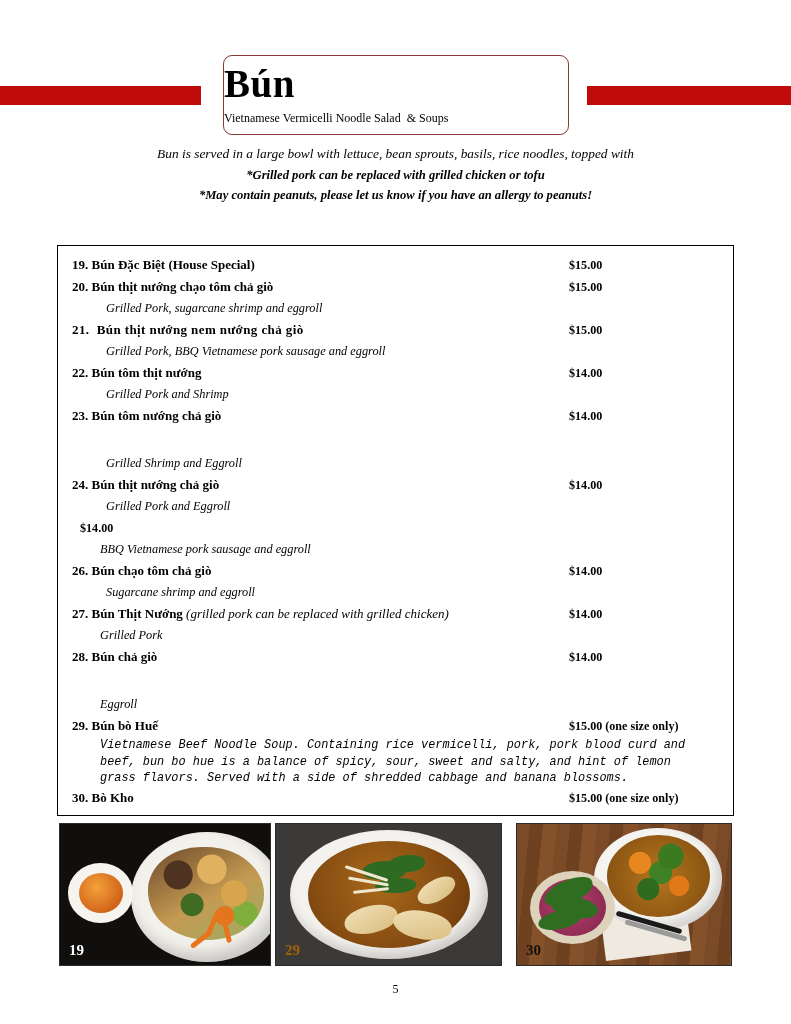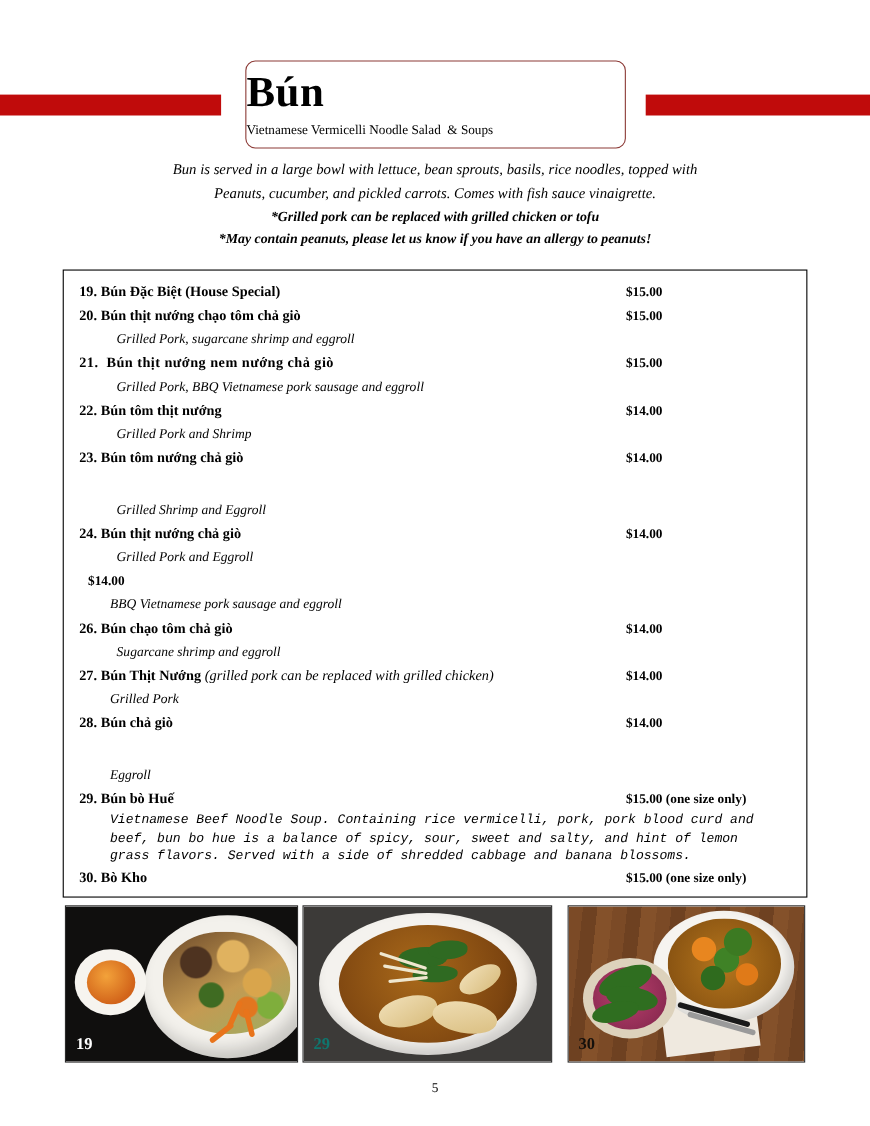--- a/index.html
+++ b/index.html
@@ -152,21 +152,21 @@
   }
   .photo-label {
     position: absolute;
     left: 9px;
     bottom: 6px;
     font-size: 15px;
     font-weight: bold;
     z-index: 40;
   }
   .photo.p1 .photo-label { color: #ffffff; }
-  .photo.p2 .photo-label { color: #0f766e; }
+  .photo.p2 .photo-label { color: #a16207; }
   .photo.p3 .photo-label { color: #14100c; }
 
   
   .scene1 { position:absolute; inset:0; background:#100f0e; }
   .scene1 .bowl {
     position:absolute; left:34%; top:6%; width:72%; height:92%;
     border-radius:50%; background:#f3f1ec;
     box-shadow: inset -6px -8px 14px rgba(0,0,0,.18);
   }
   .scene1 .food {
@@ -280,21 +280,20 @@
 <div class="red-bar left"></div>
 <div class="red-bar right"></div>
 
 <div class="title-box">
   <div class="title-main">Bún</div>
   <div class="title-sub">Vietnamese Vermicelli Noodle Salad  &amp; Soups</div>
 </div>
 
 <div class="intro">
   <div class="intro-line">Bun is served in a large bowl with lettuce, bean sprouts, basils, rice noodles, topped with</div>
-  <div class="intro-line">Peanuts, cucumber, and pickled carrots. Comes with fish sauce vinaigrette.</div>
   <div class="intro-note">*Grilled pork can be replaced with grilled chicken or tofu</div>
   <div class="intro-note">*May contain peanuts, please let us know if you have an allergy to peanuts!</div>
 </div>
 
 <div class="menu-box">
 
   <div class="row">
     <div class="name"><span>19.</span> <span>Bún Đặc Biệt (House Special)</span></div>
     <div class="price">$15.00</div>
   </div>

